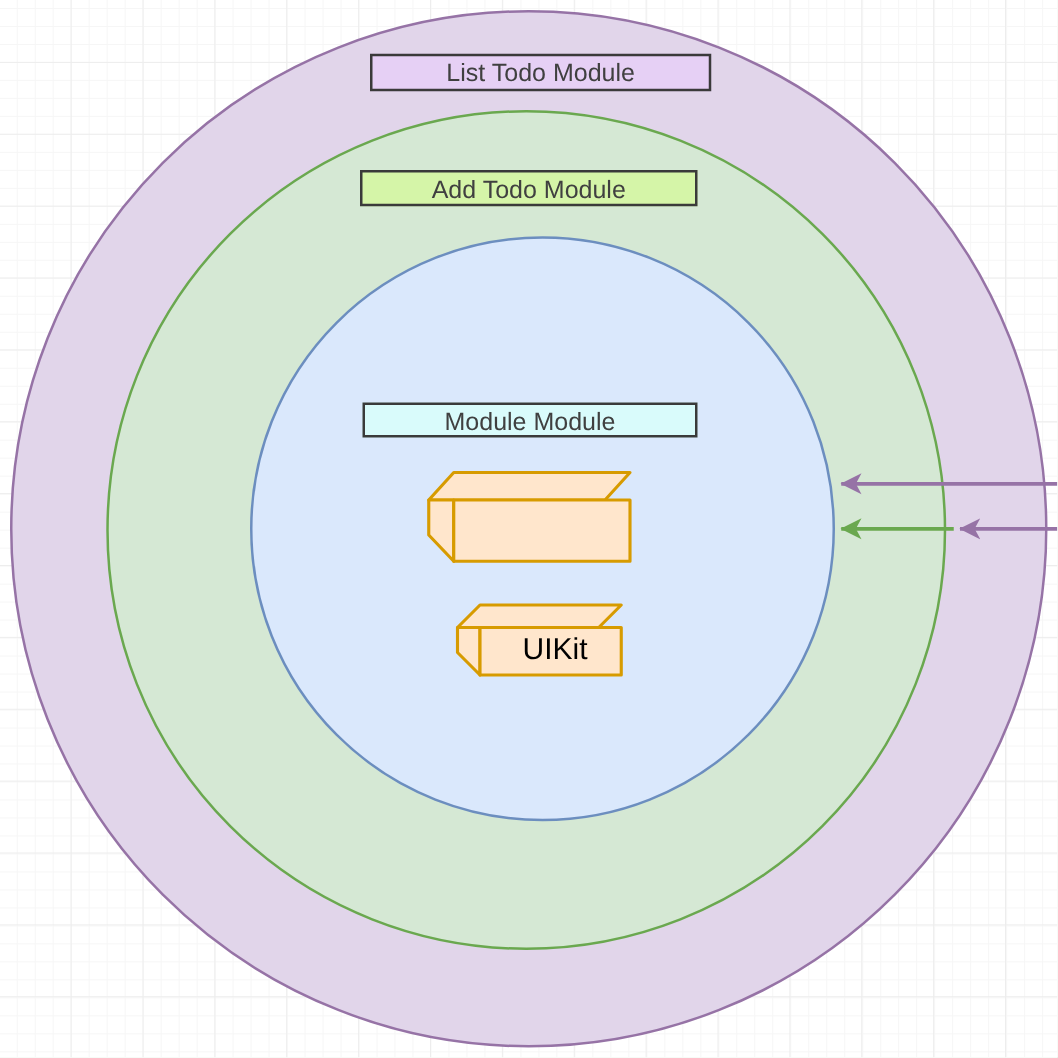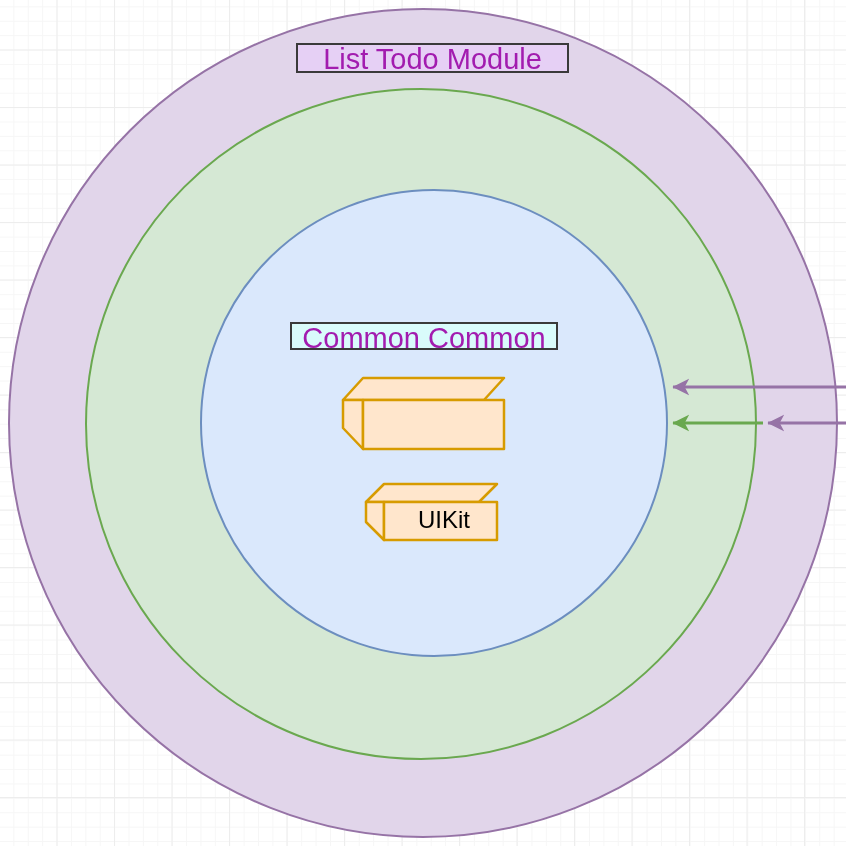--- a/index.html
+++ b/index.html
@@ -42,22 +42,22 @@
   #ring-common {
     left: 200px; top: 189px; width: 468px; height: 468px;
     background: #dae8fc;
     border: 2px solid #6c8ebf;
   }
   .label-box {
     position: absolute;
     box-sizing: border-box;
     border: 2px solid #3a3a3a;
     text-align: center;
-    color: #a21caf;
-    font-size: 29px;
+    color: #404040;
+    font-size: 20px;
     line-height: 28px;
     letter-spacing: 0px;
     white-space: nowrap;
     overflow: hidden;
   }
   #label-list {
     left: 296px; top: 43px; width: 273px; height: 30px;
     background: #e6d0f5;
   }
   #label-add {
@@ -90,22 +90,23 @@
 <body>
 
 <div id="canvas">
 
   <div class="ring" id="ring-list"></div>
   <div class="ring" id="ring-add"></div>
   <div class="ring" id="ring-common"></div>
 
   <div class="label-box" id="label-list">List Todo Module</div>
 
+  <div class="label-box" id="label-add">Add Todo Module</div>
 
-  <div class="label-box" id="label-common">Common Common</div>
+  <div class="label-box" id="label-common">Module Module</div>
 
   <div class="box3d" id="box-coredata">
     <svg width="165" height="75" viewBox="0 0 165 75">
       <polygon points="2,24 22,2 163,2 143,24" fill="#ffe6cc" stroke="#d79b00" stroke-width="2.5" stroke-linejoin="round"></polygon>
       <polygon points="2,24 2,52 22,73 22,24" fill="#ffe6cc" stroke="#d79b00" stroke-width="2.5" stroke-linejoin="round"></polygon>
       <rect x="22" y="24" width="141" height="49" fill="#ffe6cc" stroke="#d79b00" stroke-width="2.5" stroke-linejoin="round"></rect>
     </svg>
   </div>
 
   <div class="box3d" id="box-uikit">

